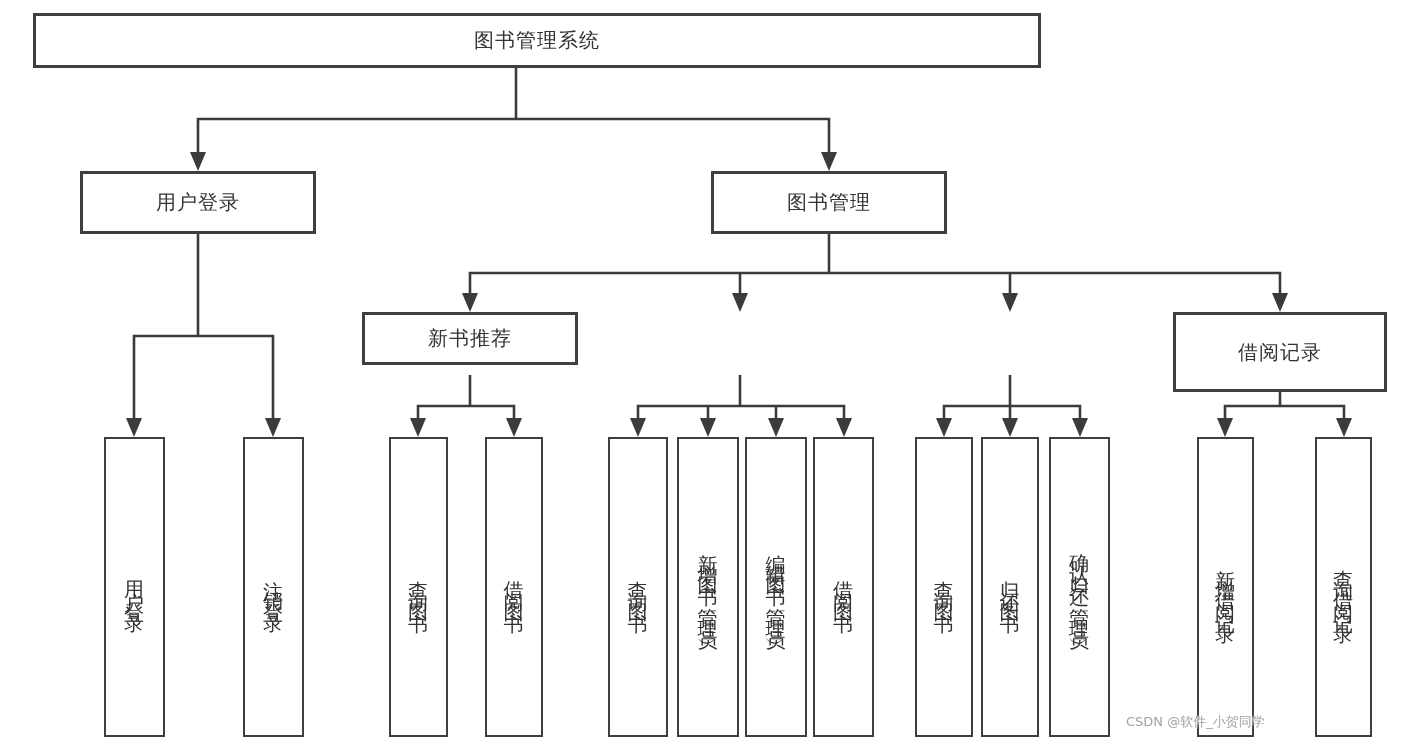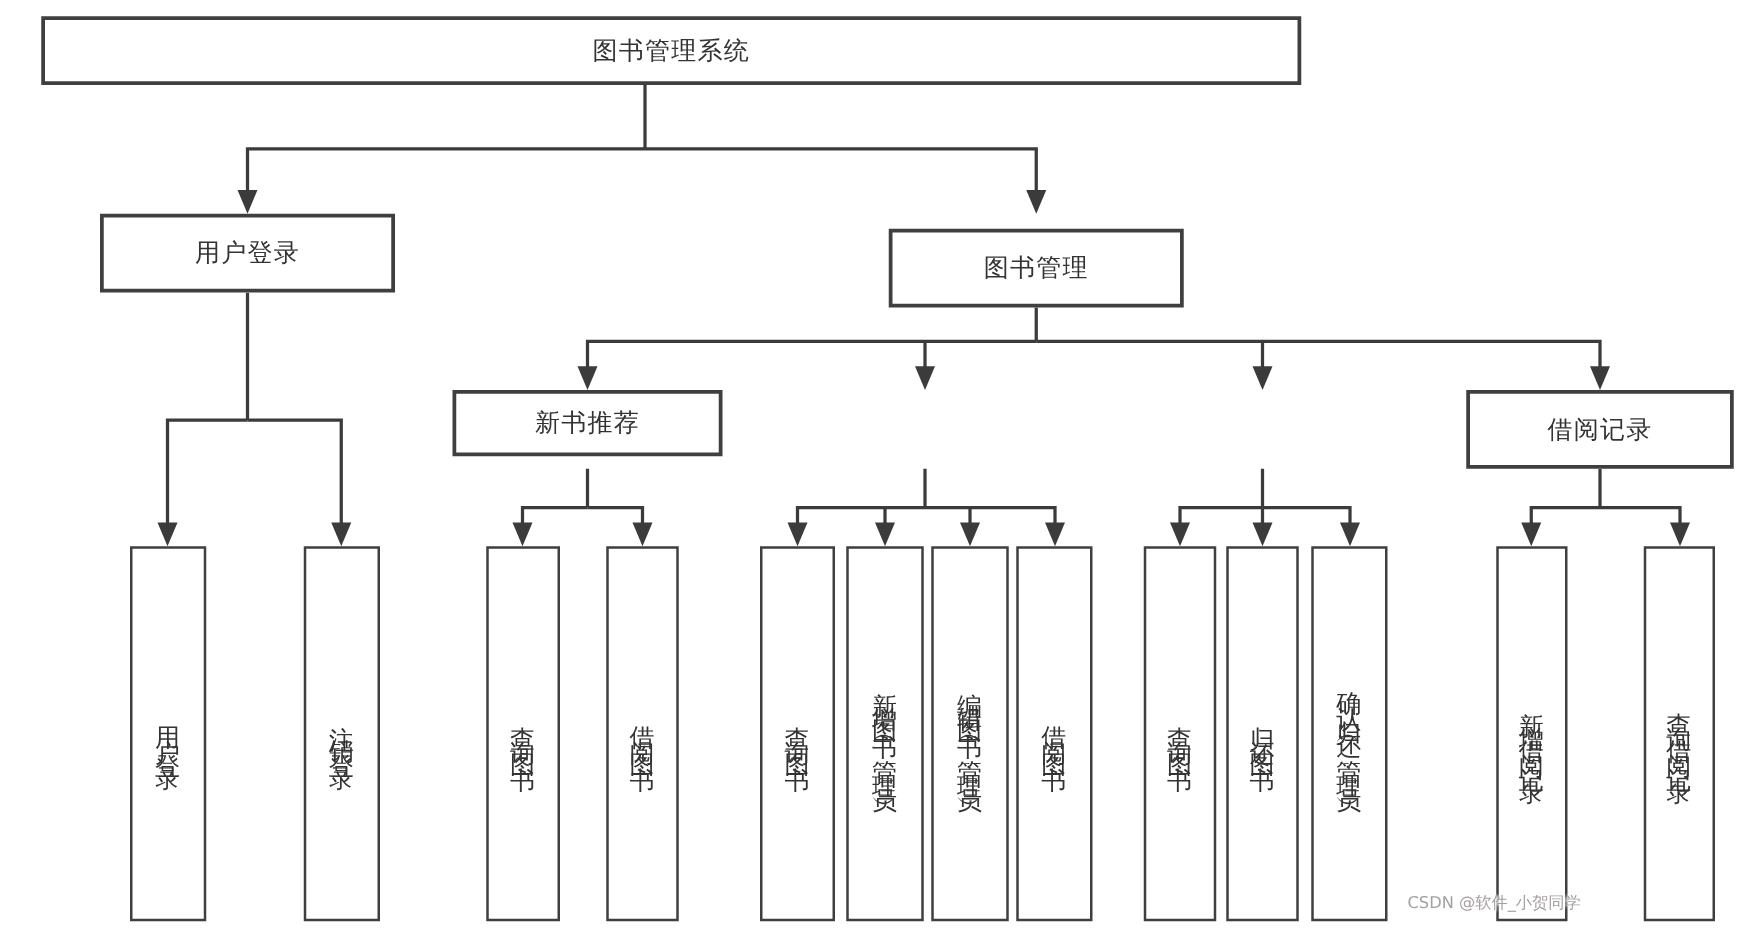--- a/index.html
+++ b/index.html
@@ -78,24 +78,24 @@
     <path d="M1280 375 V406"></path>
     <path d="M1280 406 H1225 V424"></path>
     <path d="M1280 406 H1344 V424"></path>
     <polygon points="1217,418 1233,418 1225,437"></polygon>
     <polygon points="1336,418 1352,418 1344,437"></polygon>
   </svg>
 
   <div class="box h" style="left:12px;top:13px;width:1008px;height:55px;margin-left:21px;">图书管理系统</div>
 
   <div class="box h" style="left:80px;top:171px;width:236px;height:63px;">用户登录</div>
-  <div class="box h" style="left:711px;top:171px;width:236px;height:63px;margin-top:12px;">图书管理</div>
+  <div class="box h" style="left:711px;top:171px;width:236px;height:63px;">图书管理</div>
 
   <div class="box h" style="left:362px;top:312px;width:216px;height:53px;">新书推荐</div>
-  <div class="box h" style="left:1173px;top:312px;width:214px;height:63px;">借阅记录</div>
+  <div class="box h" style="left:1173px;top:312px;width:214px;height:80px;">借阅记录</div>
 
   <div class="box v" style="left:104px;width:61px;">
     <span>用户登录</span>
   </div>
   <div class="box v" style="left:243px;width:61px;">
     <span>注销登录</span>
   </div>
 
   <div class="box v" style="left:389px;width:59px;">
     <span>查询图书</span>

